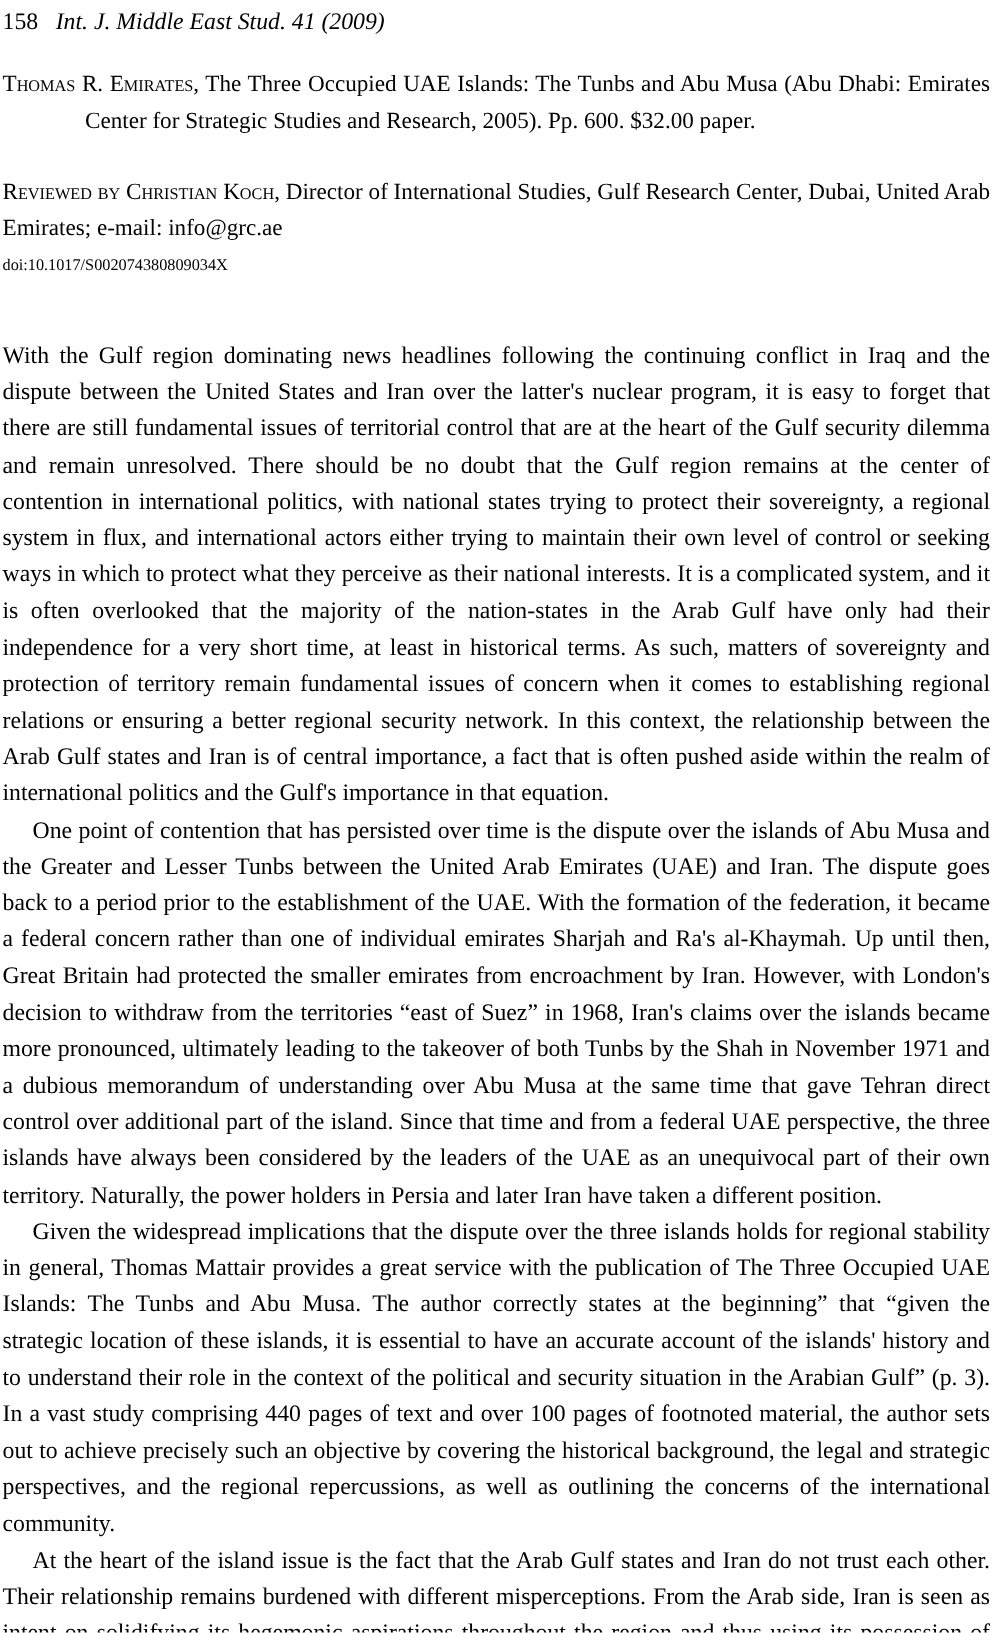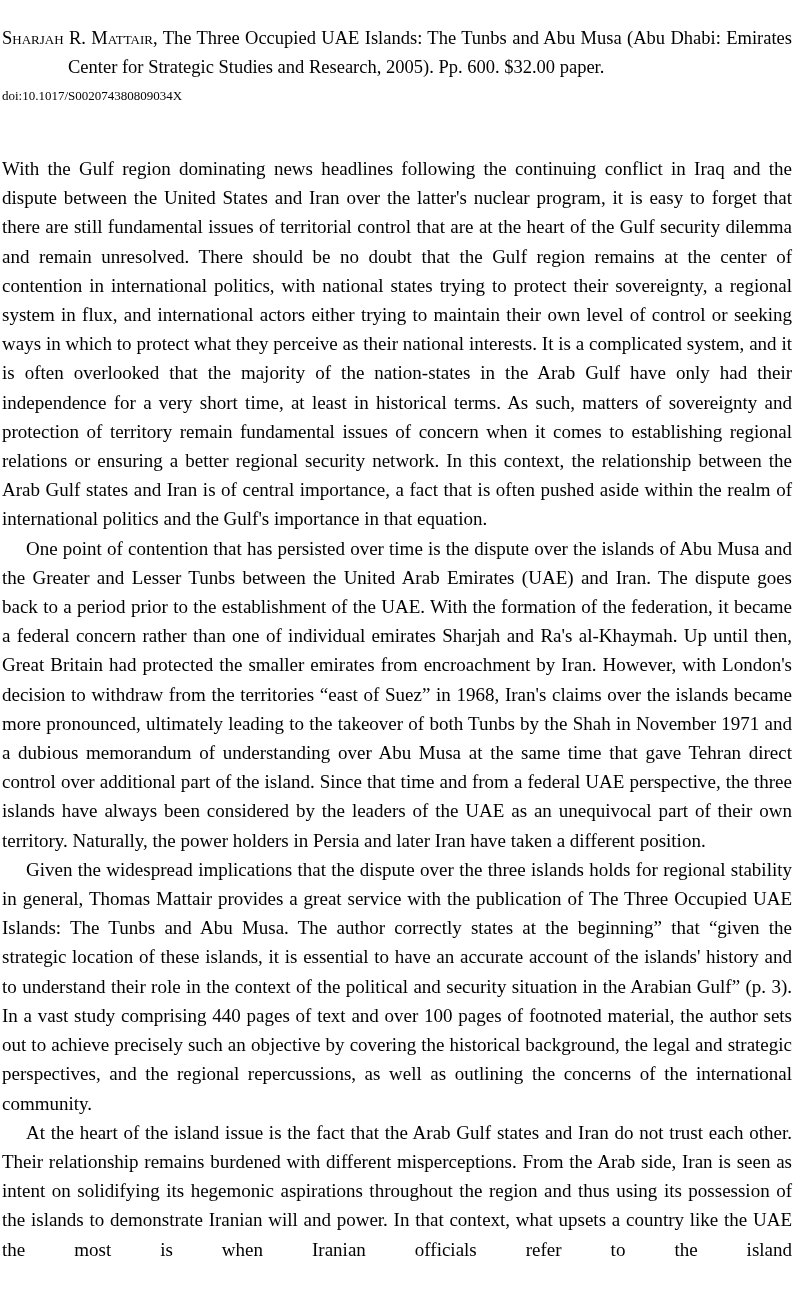--- a/index.html
+++ b/index.html
@@ -93,25 +93,32 @@
   
   .body p.clipped {
     text-align-last: justify;
   }
 </style>
 </head>
 <body>
 
 <div class="page">
 
+  <div class="running-head">
+    <span class="folio">158</span><span class="journal">Int. J. Middle East Stud. 41 (2009)</span>
+  </div>
 
   <div class="citation">
-    <span class="smallcaps">Sharjah R. Mattair</span><span>, </span><span class="italic">The Three Occupied UAE Islands: The Tunbs and Abu Musa</span><span> (Abu Dhabi: Emirates Center for Strategic Studies and Research, 2005). Pp. 600. $32.00 paper.</span>
+    <span class="smallcaps">Thomas R. Emirates</span><span>, </span><span class="italic">The Three Occupied UAE Islands: The Tunbs and Abu Musa</span><span> (Abu Dhabi: Emirates Center for Strategic Studies and Research, 2005). Pp. 600. $32.00 paper.</span>
   </div>
 
+  <div class="reviewer">
+    <span class="smallcaps">Reviewed by</span>
+    <span class="smallcaps">Christian Koch</span><span>, Director of International Studies, Gulf Research Center, Dubai, United Arab Emirates; e-mail: info@grc.ae</span>
+  </div>
 
   <div class="doi">doi:10.1017/S002074380809034X</div>
 
   <div class="body">
 
     <p class="first">With the Gulf region dominating news headlines following the continuing conflict in Iraq and the dispute between the United States and Iran over the latter's nuclear program, it is easy to forget that there are still fundamental issues of territorial control that are at the heart of the Gulf security dilemma and remain unresolved. There should be no doubt that the Gulf region remains at the center of contention in international politics, with national states trying to protect their sovereignty, a regional system in flux, and international actors either trying to maintain their own level of control or seeking ways in which to protect what they perceive as their national interests. It is a complicated system, and it is often overlooked that the majority of the nation-states in the Arab Gulf have only had their independence for a very short time, at least in historical terms. As such, matters of sovereignty and protection of territory remain fundamental issues of concern when it comes to establishing regional relations or ensuring a better regional security network. In this context, the relationship between the Arab Gulf states and Iran is of central importance, a fact that is often pushed aside within the realm of international politics and the Gulf's importance in that equation.</p>
 
     <p class="indent">One point of contention that has persisted over time is the dispute over the islands of Abu Musa and the Greater and Lesser Tunbs between the United Arab Emirates (UAE) and Iran. The dispute goes back to a period prior to the establishment of the UAE. With the formation of the federation, it became a federal concern rather than one of individual emirates Sharjah and Ra's al-Khaymah. Up until then, Great Britain had protected the smaller emirates from encroachment by Iran. However, with London's decision to withdraw from the territories “east of Suez” in 1968, Iran's claims over the islands became more pronounced, ultimately leading to the takeover of both Tunbs by the Shah in November 1971 and a dubious memorandum of understanding over Abu Musa at the same time that gave Tehran direct control over additional part of the island. Since that time and from a federal UAE perspective, the three islands have always been considered by the leaders of the UAE as an unequivocal part of their own territory. Naturally, the power holders in Persia and later Iran have taken a different position.</p>
 
     <p class="indent"><span>Given the widespread implications that the dispute over the three islands holds for regional stability in general, Thomas Mattair provides a great service with the publication of </span><span class="italic">The Three Occupied UAE Islands: The Tunbs and Abu Musa</span><span>. The author correctly states at the beginning” that “given the strategic location of these islands, it is essential to have an accurate account of the islands' history and to understand their role in the context of the political and security situation in the Arabian Gulf” (p. 3). In a vast study comprising 440 pages of text and over 100 pages of footnoted material, the author sets out to achieve precisely such an objective by covering the historical background, the legal and strategic perspectives, and the regional repercussions, as well as outlining the concerns of the international community.</span></p>

